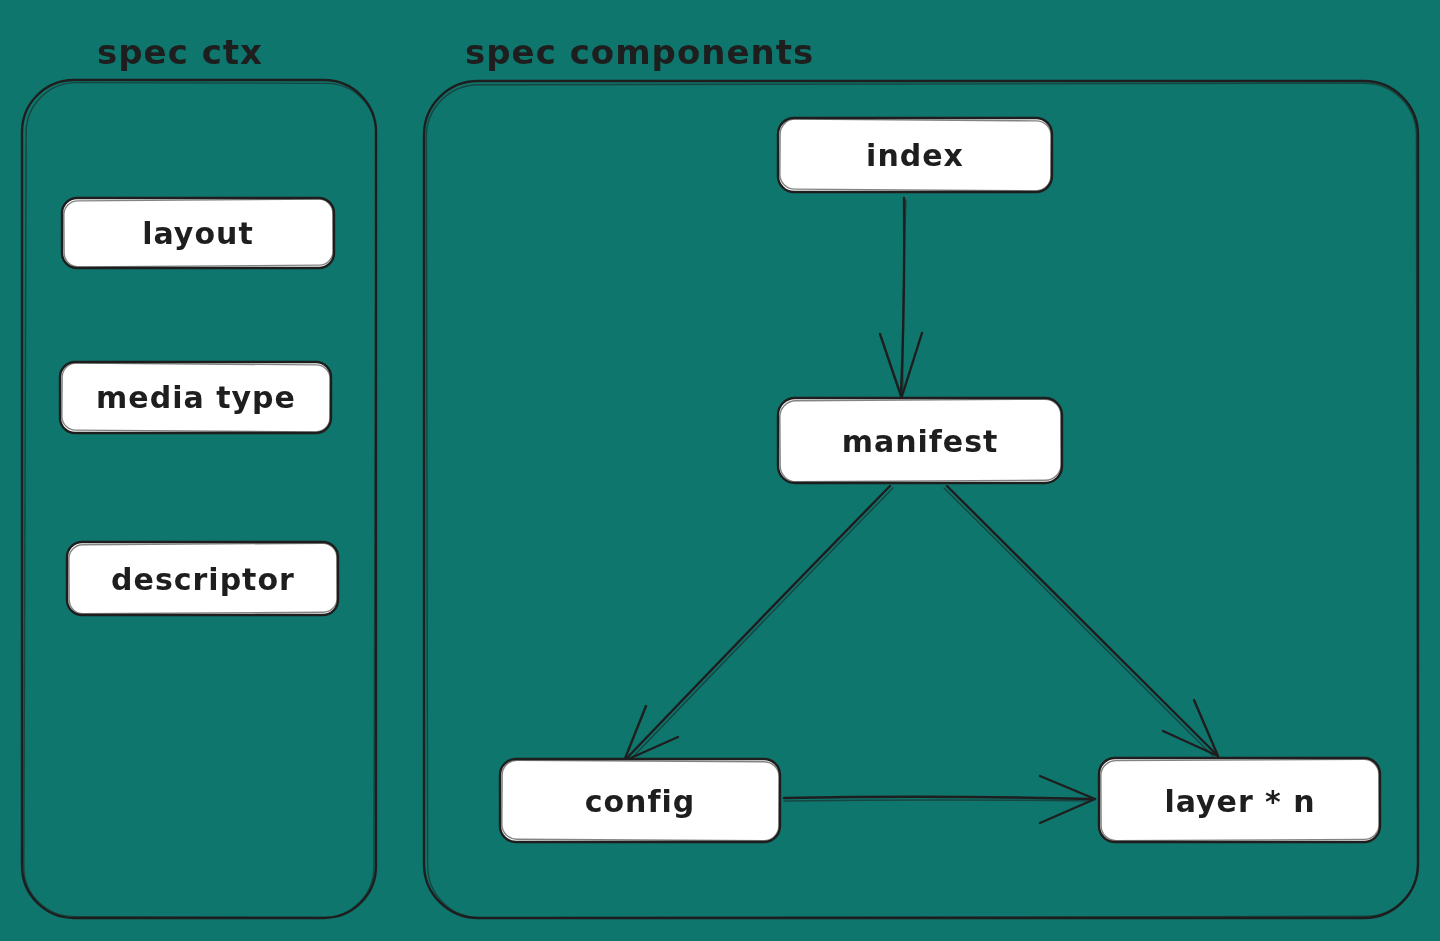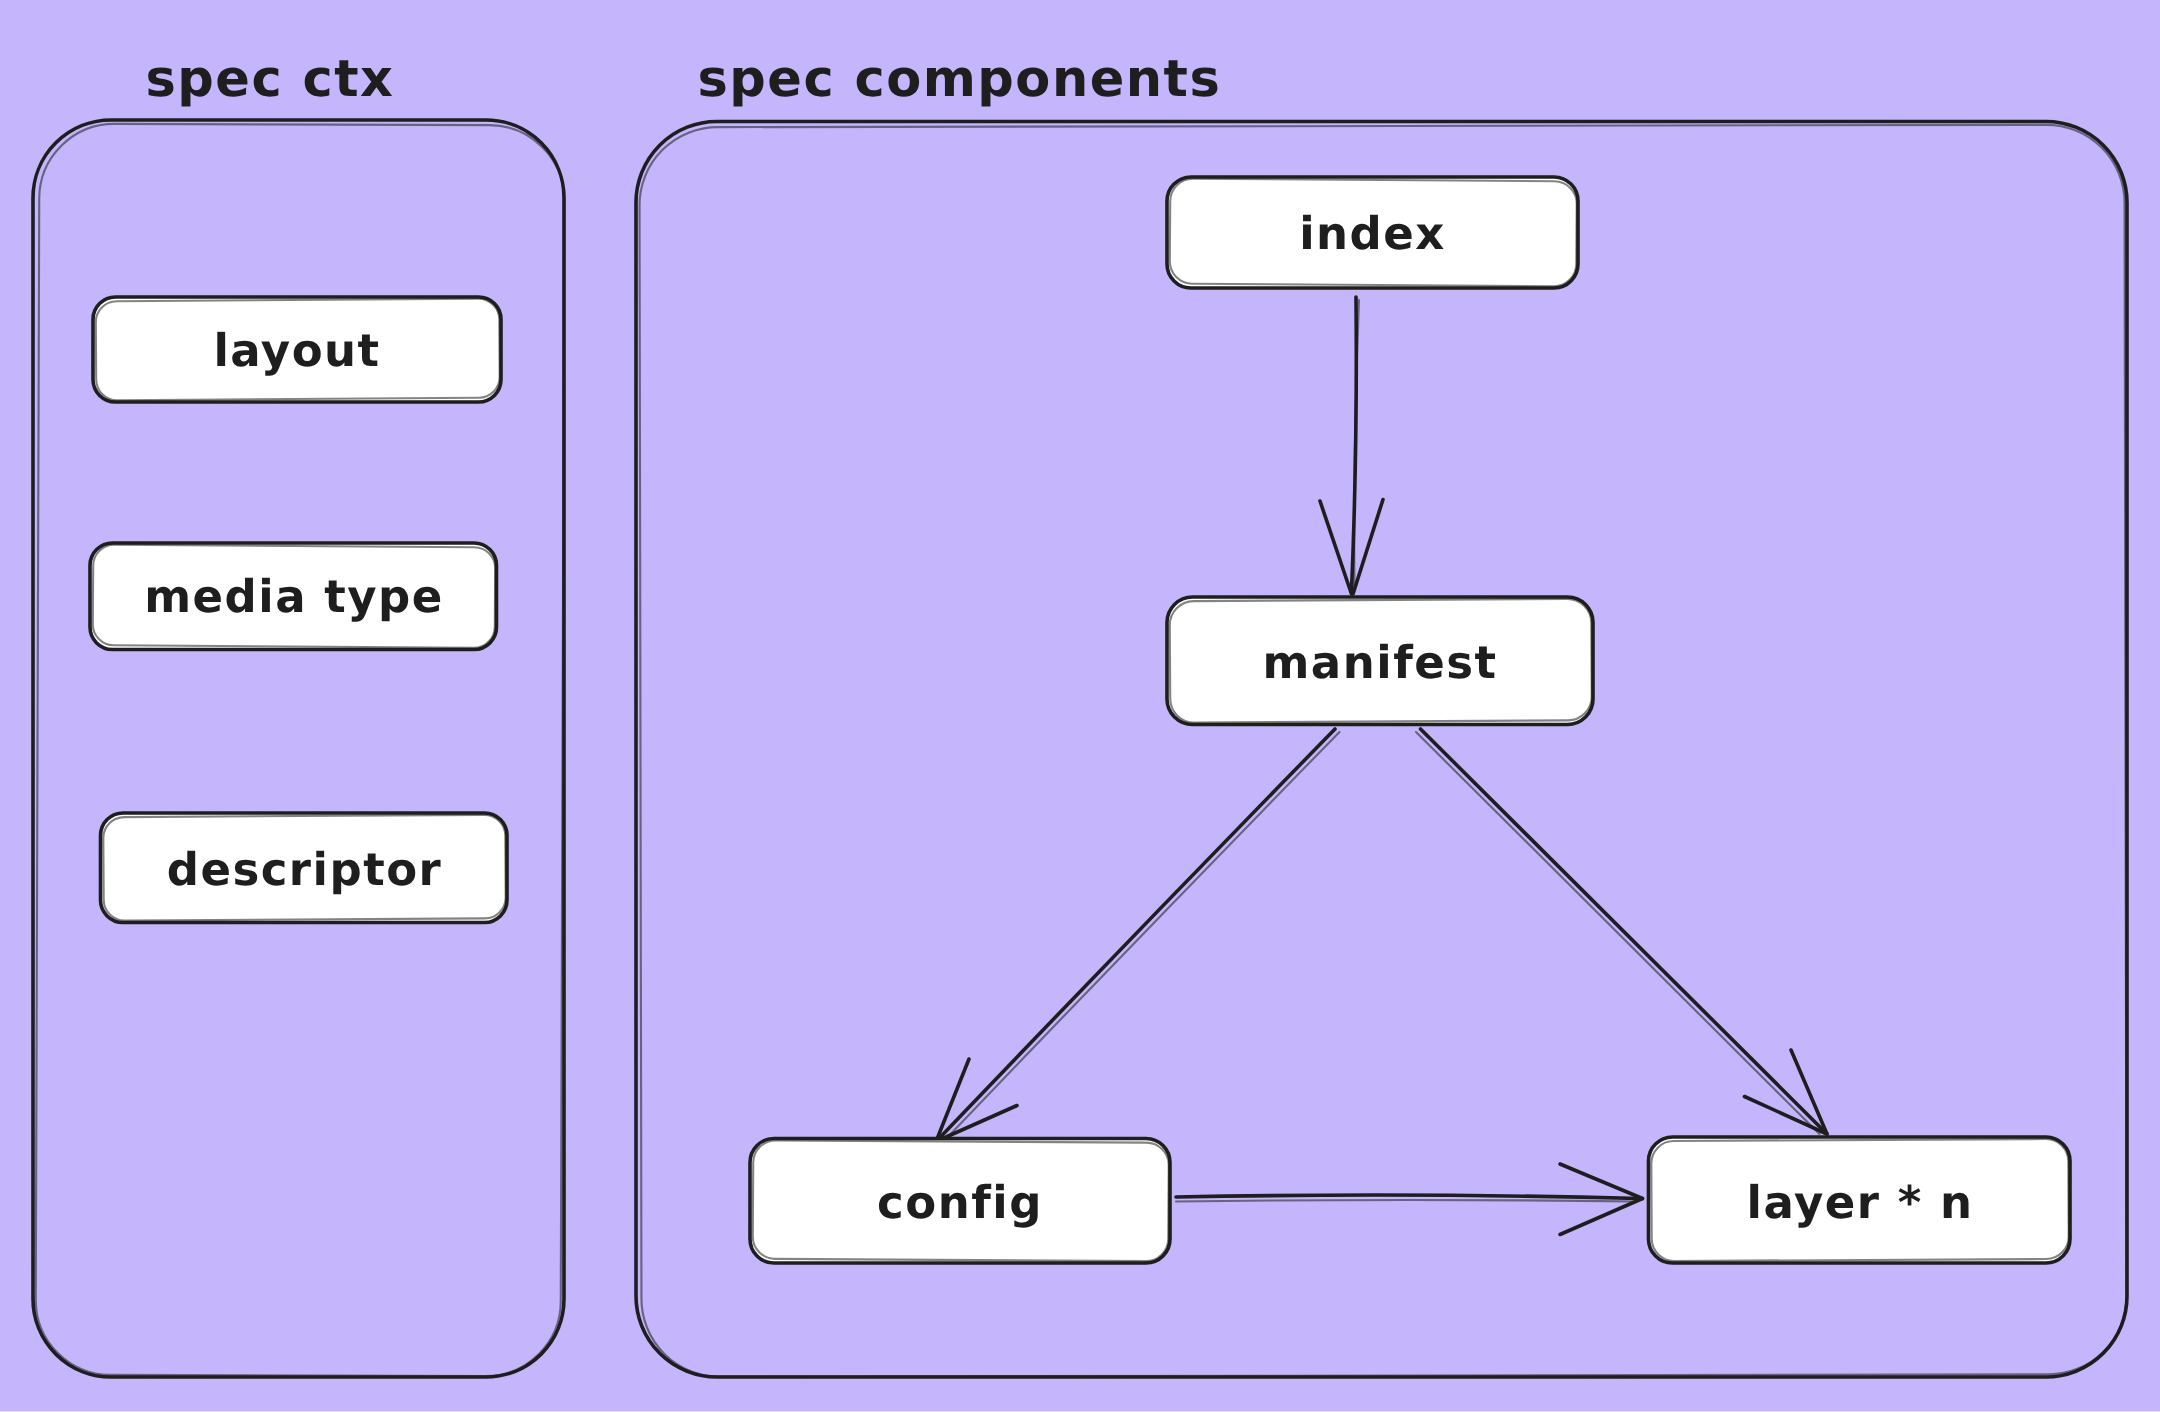--- a/index.html
+++ b/index.html
@@ -8,21 +8,21 @@
     background: #ffffff;
     width: 1440px;
     height: 941px;
     overflow: hidden;
     font-family: "DejaVu Sans", "Liberation Sans", sans-serif;
   }
   .canvas {
     position: relative;
     width: 1440px;
     height: 941px;
-    background: #c4b5fd;
+    background: #0f766e;
   }
   svg { display: block; }
   .sketch {
     fill: none;
     stroke: #1e1e1e;
     stroke-width: 2.4;
     stroke-linecap: round;
     stroke-linejoin: round;
   }
   .sketch-echo {

